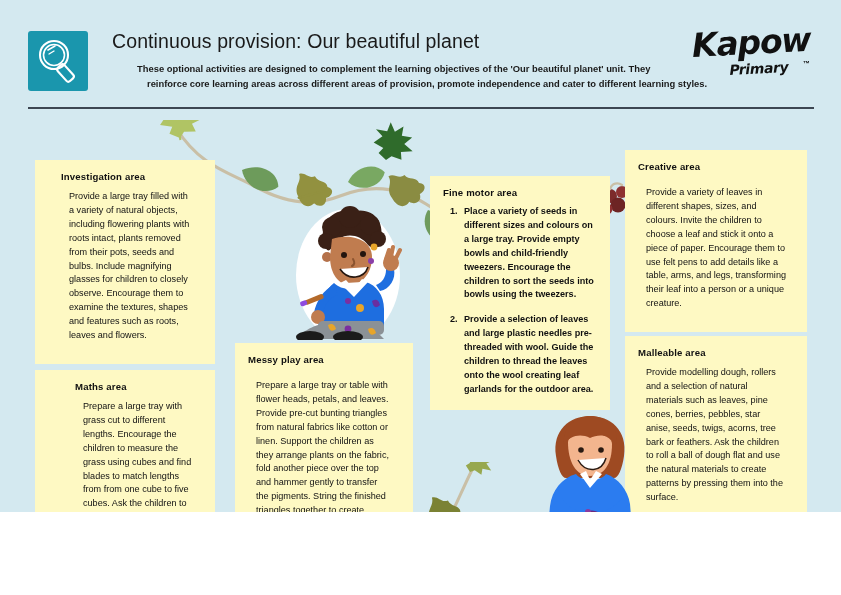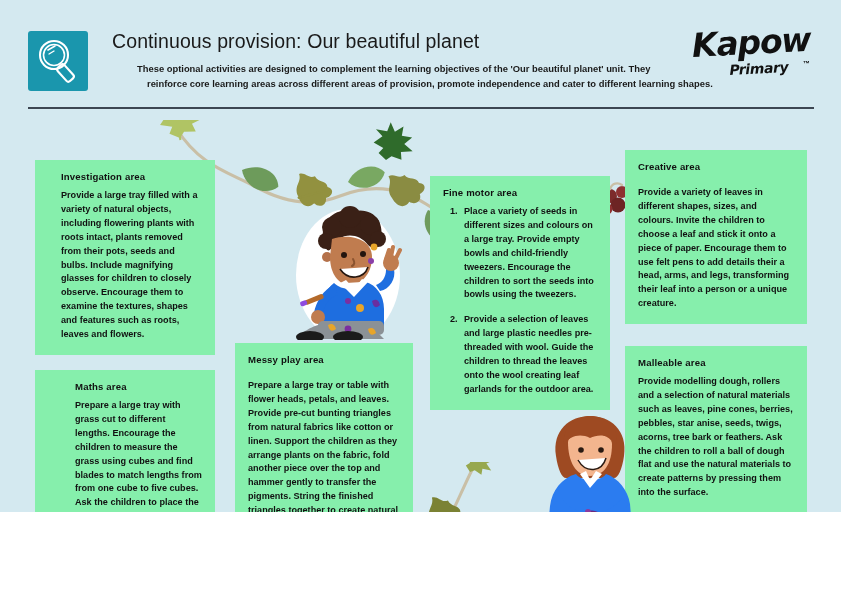--- a/index.html
+++ b/index.html
@@ -105,36 +105,36 @@
     left: 112px;
     top: 34px;
     font-size: 7px;
     font-weight: bold;
     color: #111111;
   }
 
   
   .card {
     position: absolute;
-    background: #86efac;
+    background: #fef9c3;
     padding: 11px 13px 13px 13px;
     box-sizing: border-box;
     z-index: 6;
   }
   .card h3 {
     margin: 0 0 7px 0;
     font-size: 9.6px;
     font-weight: bold;
     color: #111111;
     letter-spacing: 0.15px;
   }
   .card p {
-    margin: 0;
+    margin: 8px;
     font-size: 9.1px;
-    font-weight: bold;
+    font-weight: normal;
     line-height: 1.53;
     color: #111111;
   }
   .card.gap h3 { margin-bottom: 14px; }
 
   .card ol {
     margin: 4px 0 0 0;
     padding: 0 0 0 17px;
     font-size: 9.1px;
     font-weight: bold;
@@ -142,21 +142,21 @@
     color: #111111;
   }
   .card ol li { margin-bottom: 11px; padding-left: 4px; }
   .card ol li:last-child { margin-bottom: 0; }
 
   #card-investigation { left: 35px;  top: 160px; width: 180px; padding-left: 26px; }
   #card-maths         { left: 35px;  top: 370px; width: 180px; padding-left: 40px; }
   #card-messy         { left: 235px; top: 343px; width: 178px; }
   #card-finemotor     { left: 430px; top: 176px; width: 180px; }
   #card-creative      { left: 625px; top: 150px; width: 182px; }
-  #card-malleable     { left: 625px; top: 346px; width: 182px; }
+  #card-malleable     { left: 625px; top: 336px; width: 182px; }
 
   
   .art { position: absolute; z-index: 3; }
   .art.front { z-index: 9; }
 
   
   .footer {
     position: absolute;
     left: 0;
     top: 558px;
@@ -323,21 +323,21 @@
         <line x1="20" y1="19" x2="27" y2="15" stroke="#ffffff" stroke-width="1.6" stroke-linecap="round"></line>
         <line x1="21" y1="23" x2="26" y2="20" stroke="#ffffff" stroke-width="1.4" stroke-linecap="round"></line>
         <rect x="33" y="33" width="9" height="18" rx="2.5" fill="none" stroke="#ffffff" stroke-width="2.1" transform="rotate(-42 37.5 42)"></rect>
       </svg>
     </div>
 
     <div class="header-title">Continuous provision: Our beautiful planet</div>
 
     <div class="header-sub">
       <span class="l1">These optional activities are designed to complement the learning objectives of the 'Our beautiful planet' unit. They</span>
-      <span class="l2">reinforce core learning areas across different areas of provision, promote independence and cater to different learning shapes.</span>
+      <span class="l2">reinforce core learning areas across different areas of provision, promote independence and cater to different learning styles.</span>
     </div>
   </div>
 
   <div class="header-rule"></div>
 
   <div class="logo">
     <span class="logo-main">Kapow</span>
     <span class="logo-sub">Primary</span>
     <span class="logo-tm">™</span>
   </div>
@@ -360,21 +360,21 @@
   <div class="card" id="card-finemotor">
     <h3>Fine motor area</h3>
     <ol>
       <li>Place a variety of seeds in different sizes and colours on a large tray. Provide empty bowls and child-friendly tweezers. Encourage the children to sort the seeds into bowls using the tweezers.</li>
       <li>Provide a selection of leaves and large plastic needles pre-threaded with wool. Guide the children to thread the leaves onto the wool creating leaf garlands for the outdoor area.</li>
     </ol>
   </div>
 
   <div class="card gap" id="card-creative">
     <h3>Creative area</h3>
-    <p>Provide a variety of leaves in different shapes, sizes, and colours. Invite the children to choose a leaf and stick it onto a piece of paper. Encourage them to use felt pens to add details their a head, arms, and legs, transforming their leaf into a person or a unique creature.</p>
+    <p>Provide a variety of leaves in different shapes, sizes, and colours. Invite the children to choose a leaf and stick it onto a piece of paper. Encourage them to use felt pens to add details like a table, arms, and legs, transforming their leaf into a person or a unique creature.</p>
   </div>
 
   <div class="card" id="card-malleable">
     <h3>Malleable area</h3>
     <p>Provide modelling dough, rollers and a selection of natural materials such as leaves, pine cones, berries, pebbles, star anise, seeds, twigs, acorns, tree bark or feathers. Ask the children to roll a ball of dough flat and use the natural materials to create patterns by pressing them into the surface.</p>
   </div>
 
   <div class="footer">© Kapow Primary™ 2032</div>
 
 </div>

